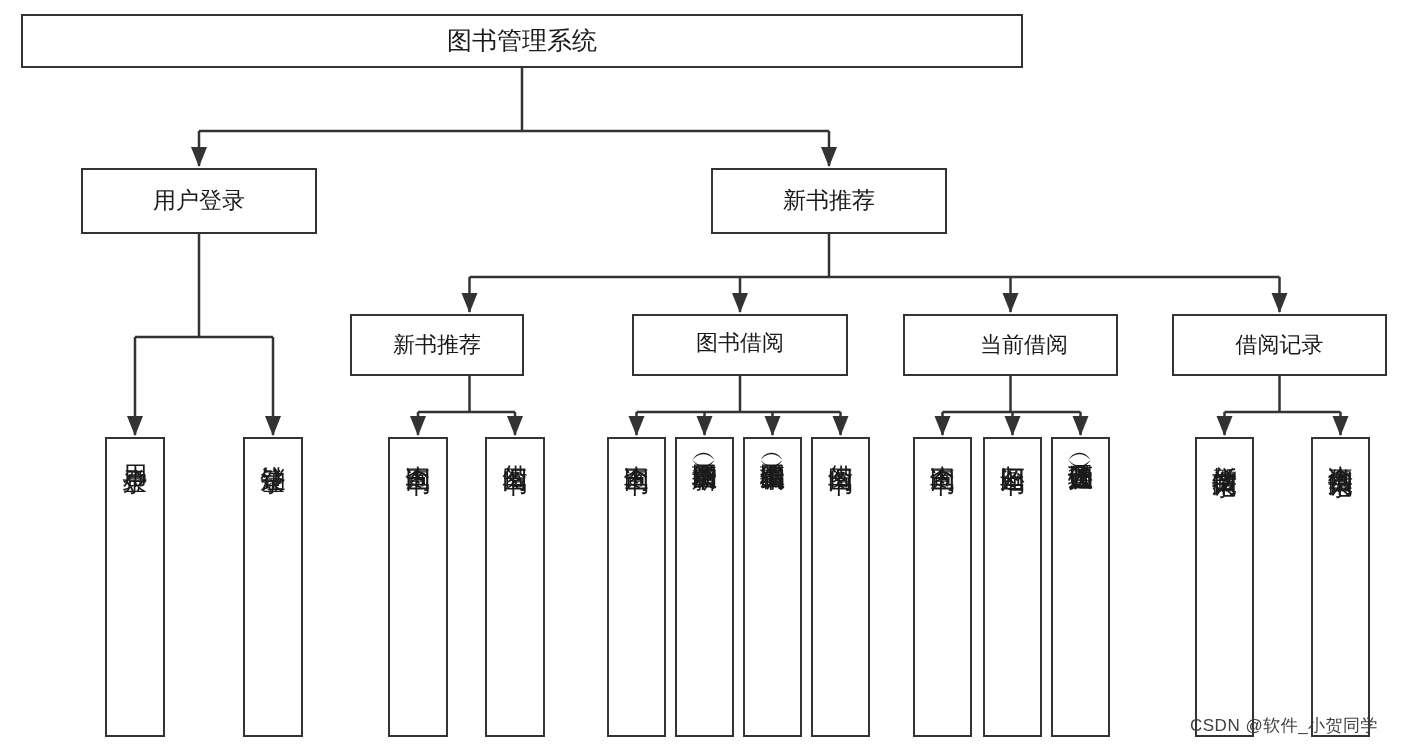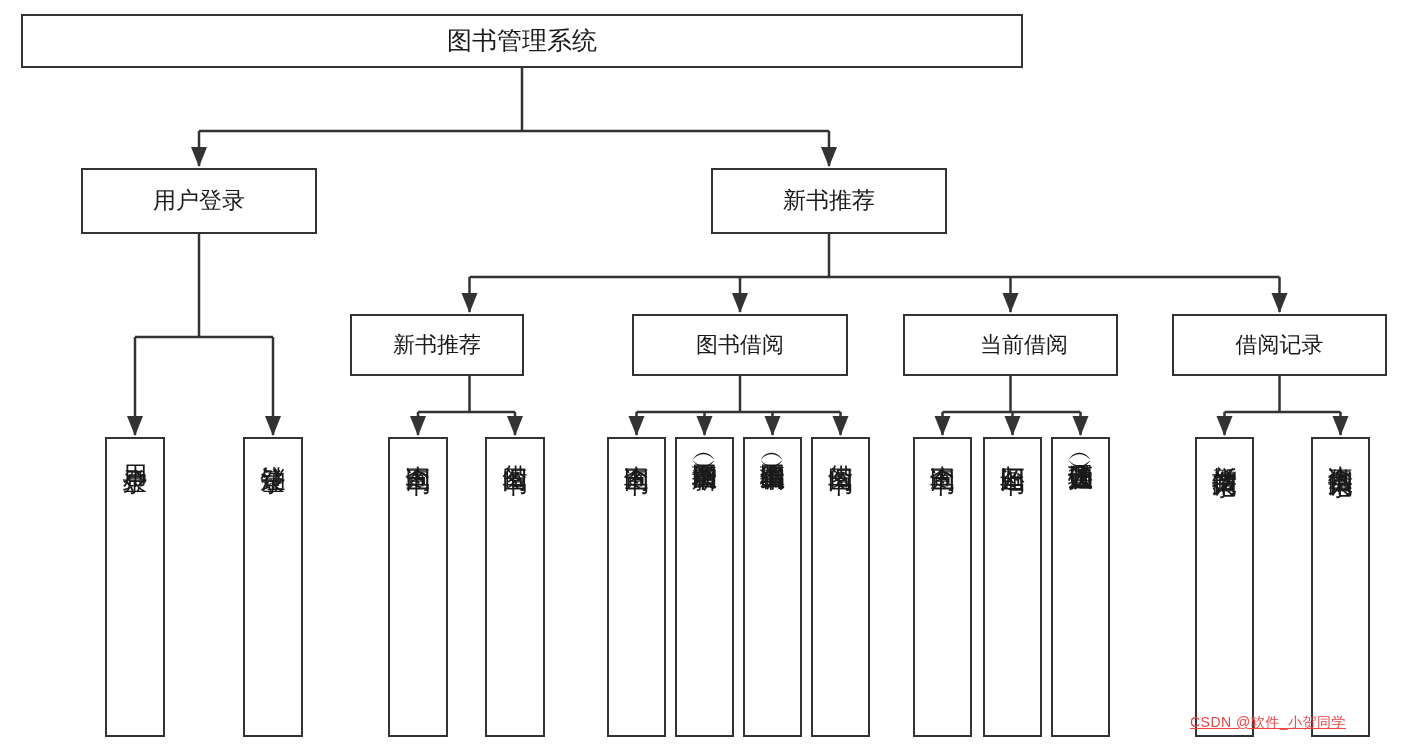--- a/index.html
+++ b/index.html
@@ -63,25 +63,24 @@
   .conn-line {
     stroke: #333333;
     stroke-width: 2.5;
     fill: none;
   }
   .arrow-head {
     fill: #333333;
   }
   .watermark {
     position: absolute;
-    font-size: 14px;
-    color: #ef4444;
+    font-size: 17px;
+    color: #404040;
     white-space: nowrap;
     letter-spacing: 0.5px;
-    text-decoration: underline;
   }
 </style>
 </head>
 <body>
 
 <div id="diagram-root">
 
   <svg class="connectors" viewBox="0 0 1405 747" id="connector-svg">
       <line x1="522" y1="68" x2="522" y2="131" class="conn-line"></line>
       <line x1="199" y1="131" x2="829" y2="131" class="conn-line"></line>
@@ -143,21 +142,21 @@
       </div>
       <div class="node level1" style="left: 81px; top: 168px; width: 236px; height: 66px;">
         <div class="node-label">用户登录</div>
       </div>
       <div class="node level1" style="left: 711px; top: 168px; width: 236px; height: 66px;">
         <div class="node-label">新书推荐</div>
       </div>
       <div class="node level2" style="left: 350px; top: 314px; width: 174px; height: 62px;">
         <div class="node-label">新书推荐</div>
       </div>
-      <div class="node level2" style="left: 632px; top: 314px; width: 216px; height: 62px;">
+      <div class="node level2" style="left: 632px; top: 314px; width: 216px; height: 62px; font-family: Liberation Mono, monospace;">
         <div class="node-label">图书借阅</div>
       </div>
       <div class="node level2" style="left: 903px; top: 314px; width: 215px; height: 62px; padding-left: 27px;">
         <div class="node-label">当前借阅</div>
       </div>
       <div class="node level2" style="left: 1172px; top: 314px; width: 215px; height: 62px; justify-content: center;">
         <div class="node-label">借阅记录</div>
       </div>
       <div class="node leaf" style="left: 105px; top: 437px; width: 60px; height: 300px;">
         <div class="node-label">用户登录</div>

